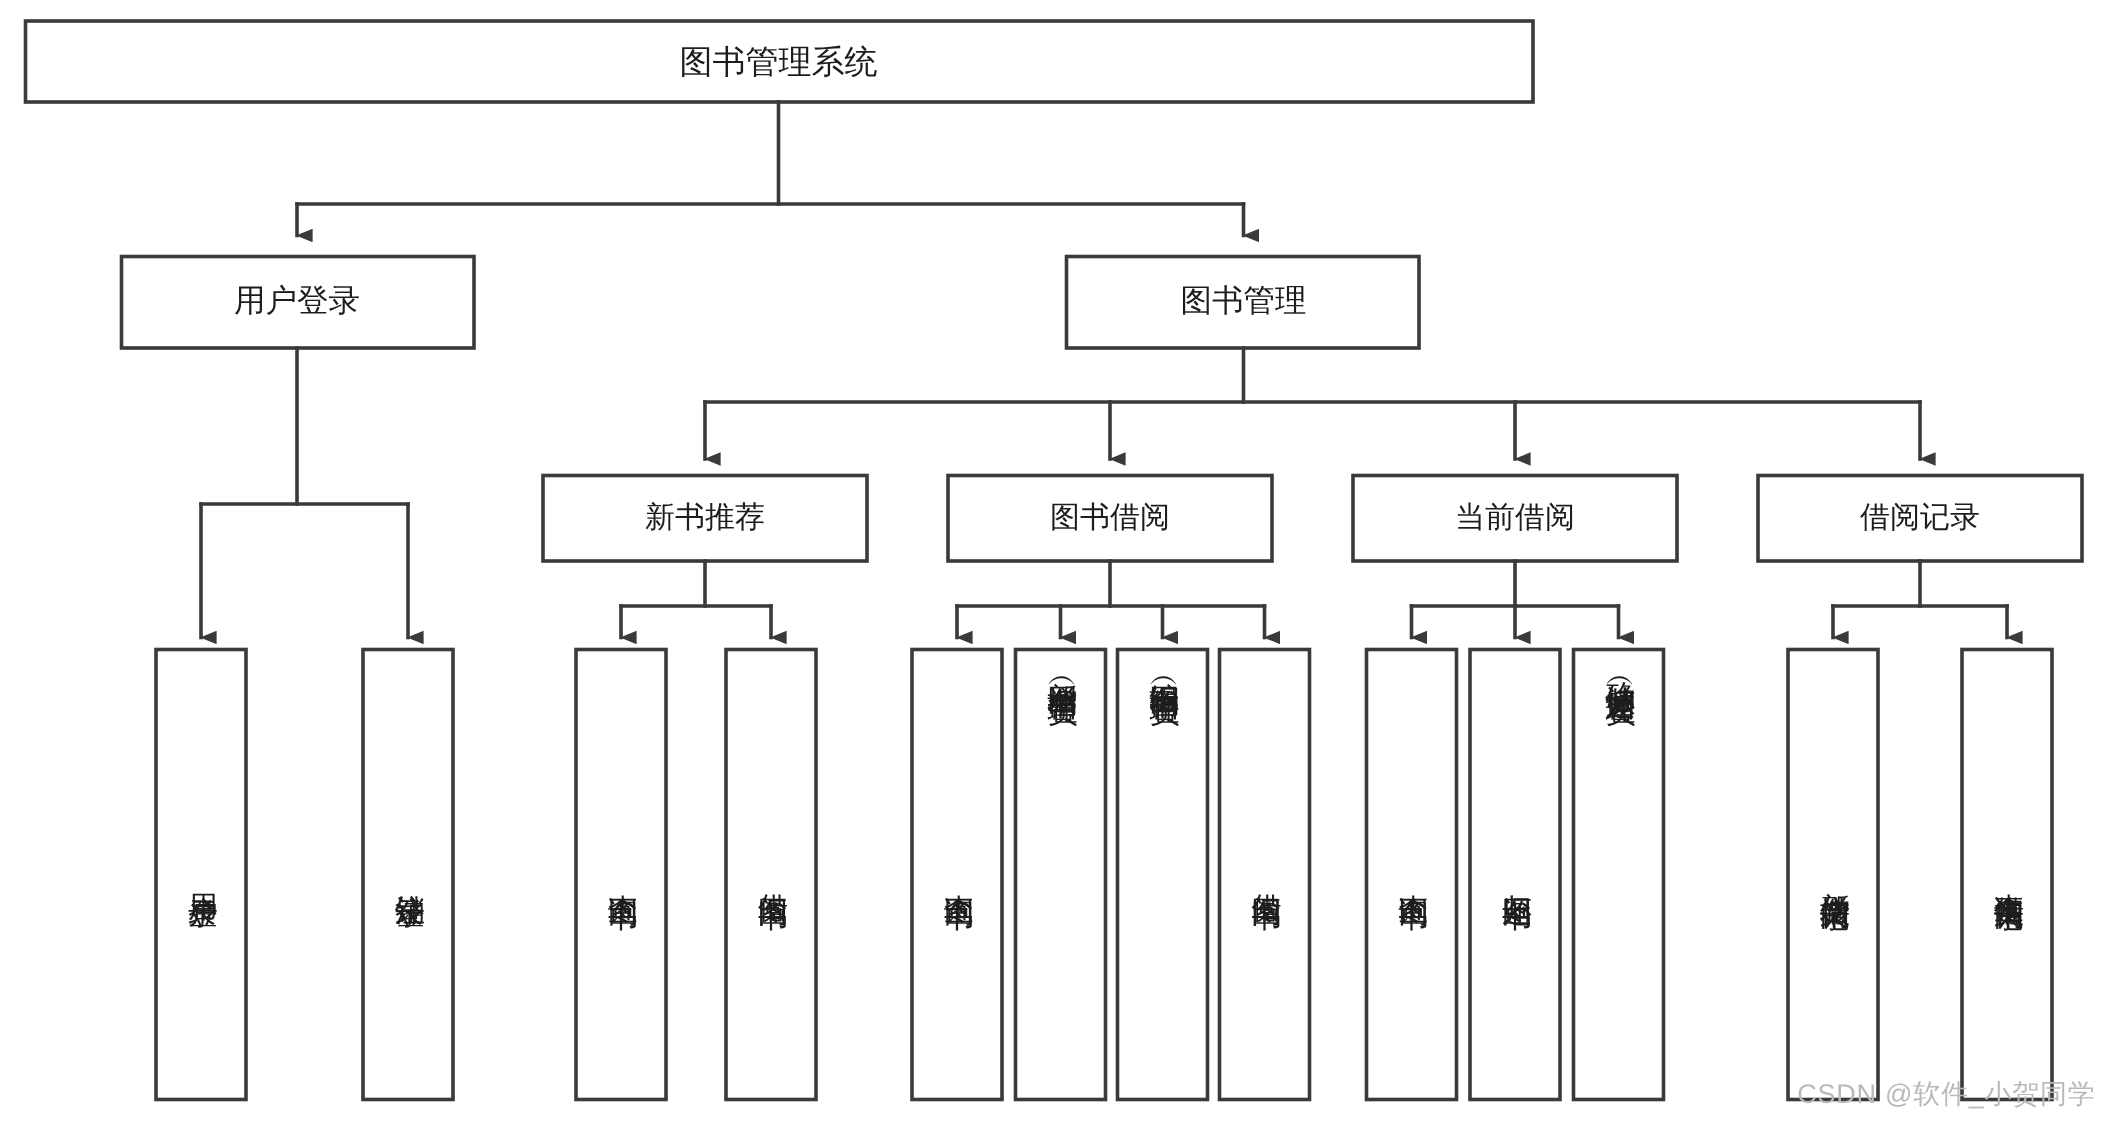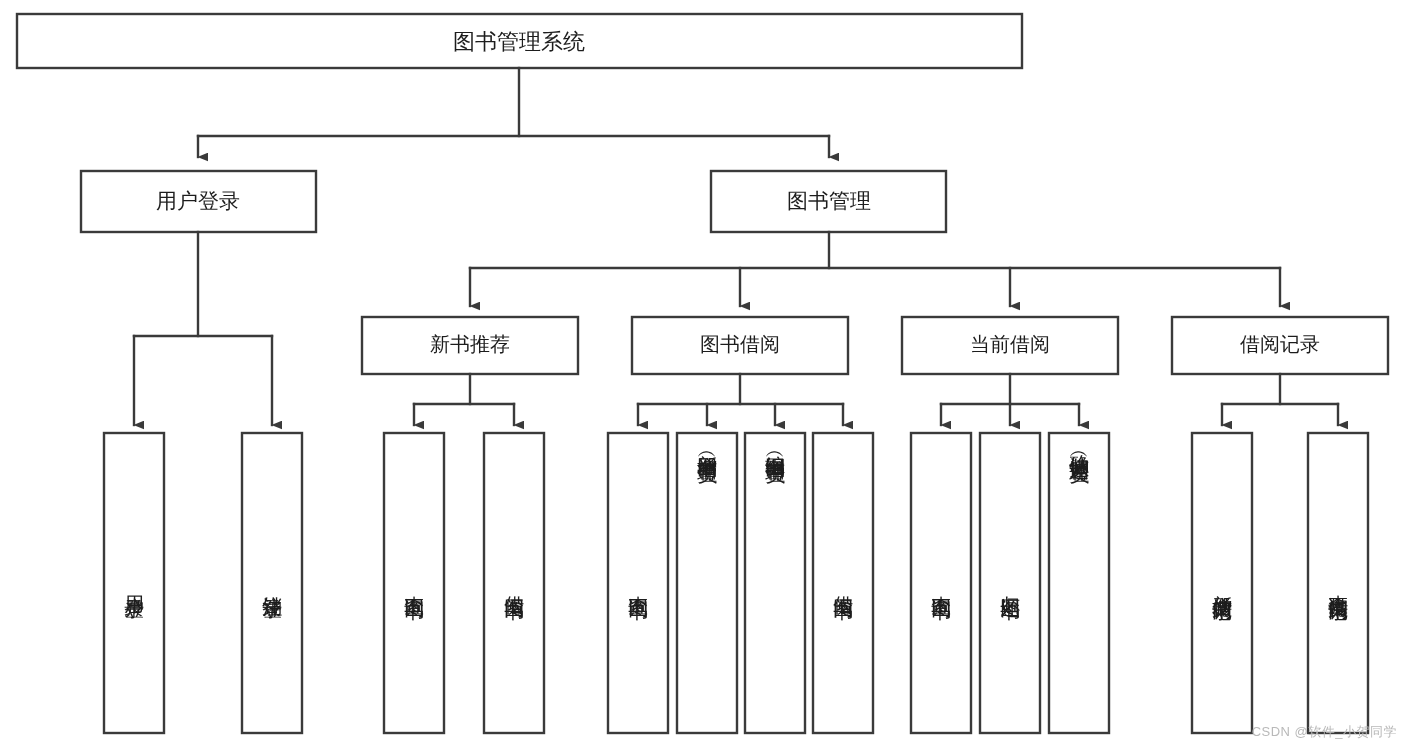--- a/index.html
+++ b/index.html
@@ -64,21 +64,21 @@
     color: #1d1d1d;
     line-height: 1.18;
     letter-spacing: 1.5px;
     white-space: nowrap;
   }
   .watermark {
     position: absolute;
     right: 8px;
     bottom: 6px;
     font-family: "Liberation Sans", "DejaVu Sans", sans-serif;
-    font-size: 13px;
+    font-size: 18px;
     color: #b9b9b9;
     letter-spacing: 0.5px;
     white-space: nowrap;
   }
 </style>
 </head>
 <body>
 
 <div id="diagram-root">
 

